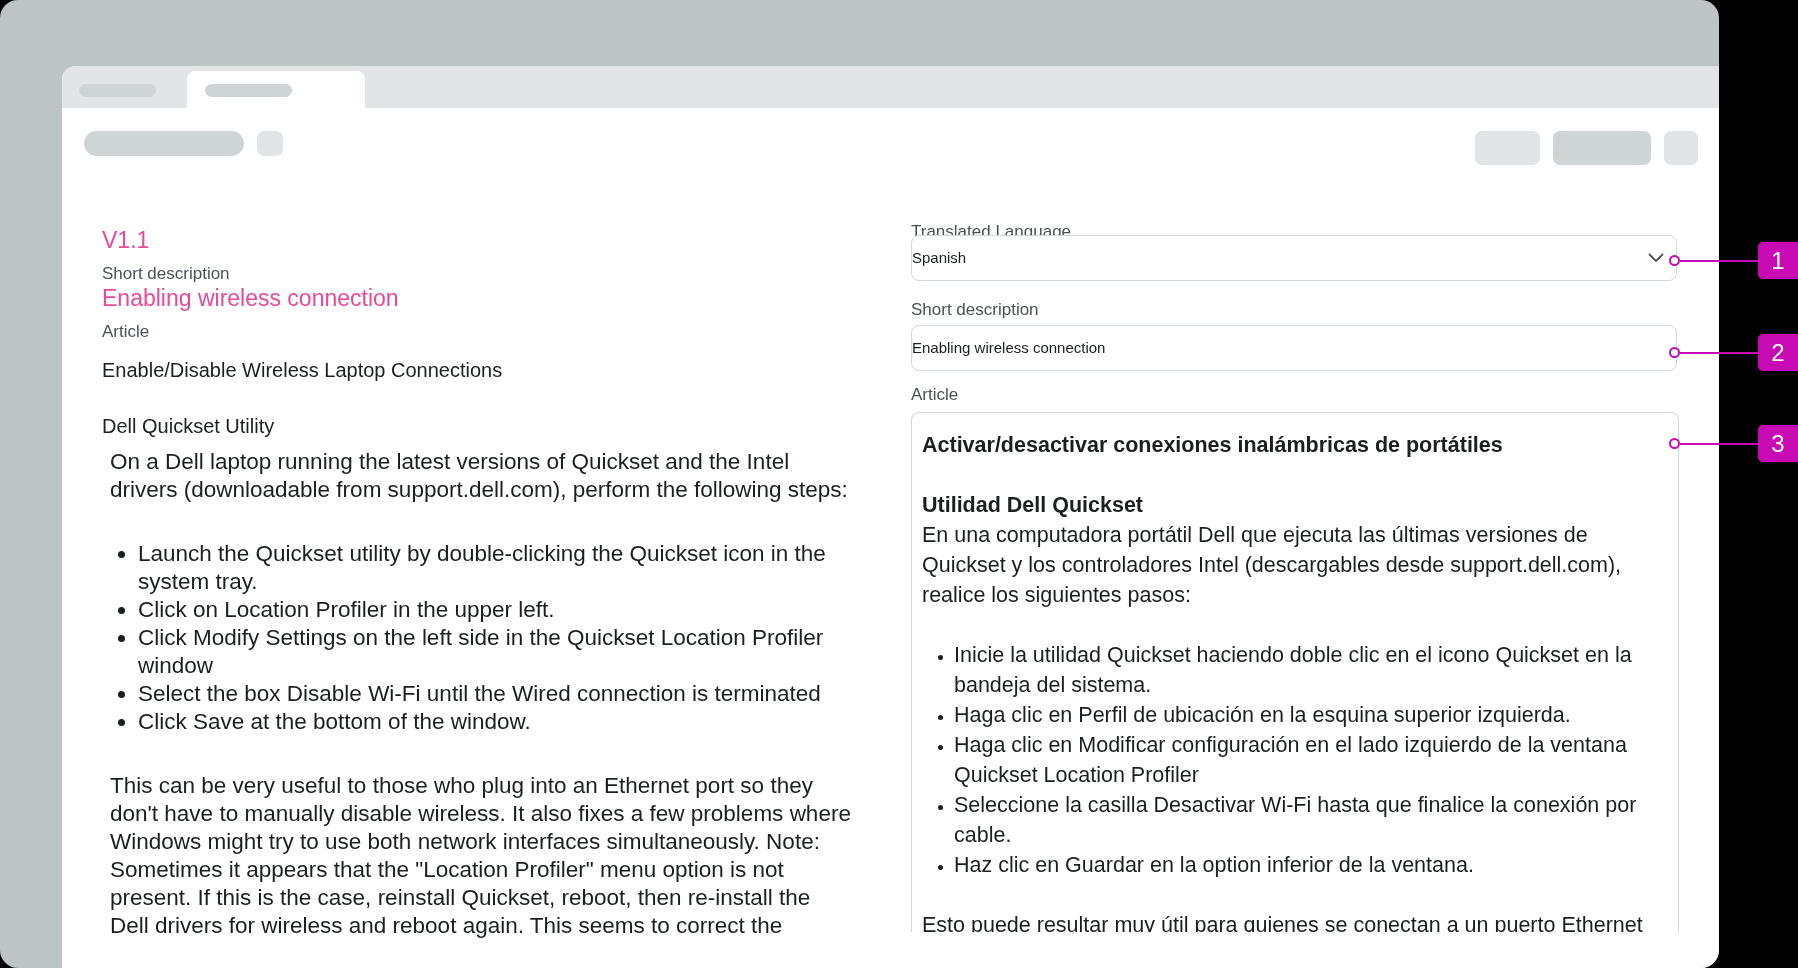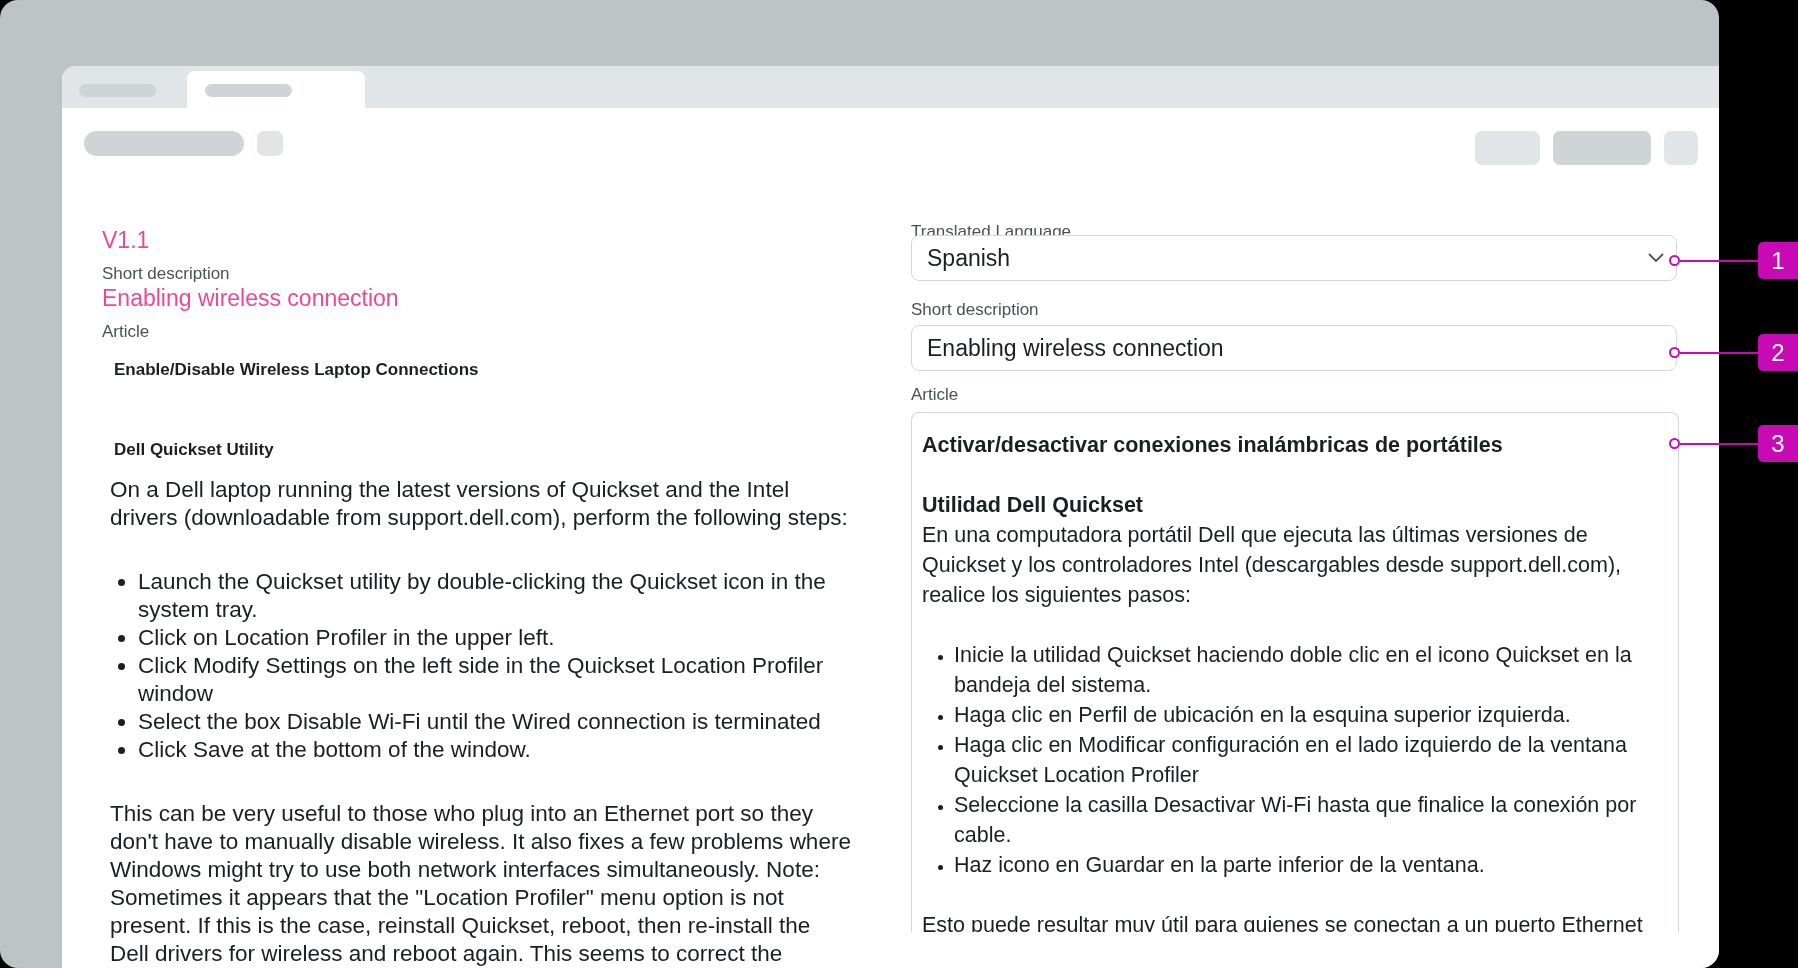--- a/index.html
+++ b/index.html
@@ -13,29 +13,29 @@
   .pill { position:absolute; background:#cfd4d6; border-radius:8px; }
   .toolbar-pill { position:absolute; background:#cfd4d6; border-radius:14px; }
   .btn-ph { position:absolute; border-radius:7px; }
   .light { background:#e1e5e7; }
   .mid { background:#cfd4d6; }
 
   .col-left { position:absolute; left:40px; top:160px; width:760px; }
   .label { font-size:17px; color:#4a5257; line-height:20px; }
   .value { font-size:23px; color:#ec4899; line-height:28px; }
   .article { font-size:22.5px; line-height:28px; color:#1b1f22; }
-  .article h3 { font-size:17px; font-weight:bold; margin:12px; line-height:28px; }
+  .article h3 { font-size:20px; font-weight:normal; margin:0; line-height:28px; }
   .article p { margin:8px; }
   .article ul { margin:0; padding-left:36px; }
   .article li { margin:0; }
   .blank { height:28px; }
 
   .col-right { position:absolute; left:849px; top:144px; width:769px; }
   .field { position:absolute; left:0; width:766px; border:1.5px solid #d3d8da; border-radius:8px; background:#fff; box-sizing:border-box; }
-  .field-text { position:absolute; left:15px; top:0; font-size:23px; line-height:44px; color:#1b1f22; }
+  .field-text { position:absolute; left:0; top:0; font-size:15px; line-height:44px; color:#1b1f22; }
   .chevron { position:absolute; right:10px; top:12px; width:20px; height:20px; }
   .art-box { position:absolute; left:0; top:268px; width:768px; height:520px; border:1.5px solid #d3d8da; border-bottom:none; border-radius:8px 8px 0 0; box-sizing:border-box; padding:17px 10px 0 10px; overflow:hidden; font-size:21.5px; line-height:30px; }
   .art-box ul { padding-left:32px; }
   .art-box li::marker { font-size:16px; }
 
   .callout-dot { position:absolute; width:7px; height:7px; border:2px solid #c80ab4; border-radius:50%; background:#fff; }
   .callout-line { position:absolute; height:2px; background:#c80ab4; }
   .callout-badge { position:absolute; width:40px; height:37px; background:#c80ab4; border-radius:5px 0 0 5px; color:#fff; font-size:24px; line-height:37px; text-align:center; }
 </style>
 </head>
@@ -101,21 +101,21 @@
         <h3 style="font-size:21.5px;margin:0;line-height:30px;">Activar/desactivar conexiones inalámbricas de portátiles</h3>
         <div style="height:30px;"></div>
         <h3 style="font-size:21.5px;margin:0;line-height:30px;">Utilidad Dell Quickset</h3>
         <p style="margin:0;">En una computadora portátil Dell que ejecuta las últimas versiones de Quickset y los controladores Intel (descargables desde support.dell.com), realice los siguientes pasos:</p>
         <div style="height:30px;"></div>
         <ul style="margin:0;">
           <li>Inicie la utilidad Quickset haciendo doble clic en el icono Quickset en la bandeja del sistema.</li>
           <li>Haga clic en Perfil de ubicación en la esquina superior izquierda.</li>
           <li>Haga clic en Modificar configuración en el lado izquierdo de la ventana Quickset Location Profiler</li>
           <li>Seleccione la casilla Desactivar Wi-Fi hasta que finalice la conexión por cable.</li>
-          <li>Haz icono en Guardar en la parte inferior de la ventana.</li>
+          <li>Haz clic en Guardar en la option inferior de la ventana.</li>
         </ul>
         <div style="height:30px;"></div>
         <p style="margin:0;">Esto puede resultar muy útil para quienes se conectan a un puerto Ethernet para no tener que desactivar manualmente la conexión inalámbrica.</p>
       </div>
     </div>
   </div>
 </div>
 
 <div>
   <div class="callout-dot" style="left:1669px;top:255px;"></div>

